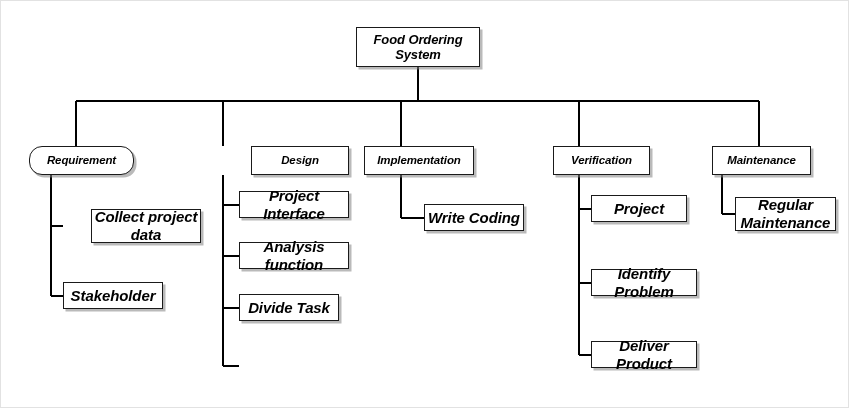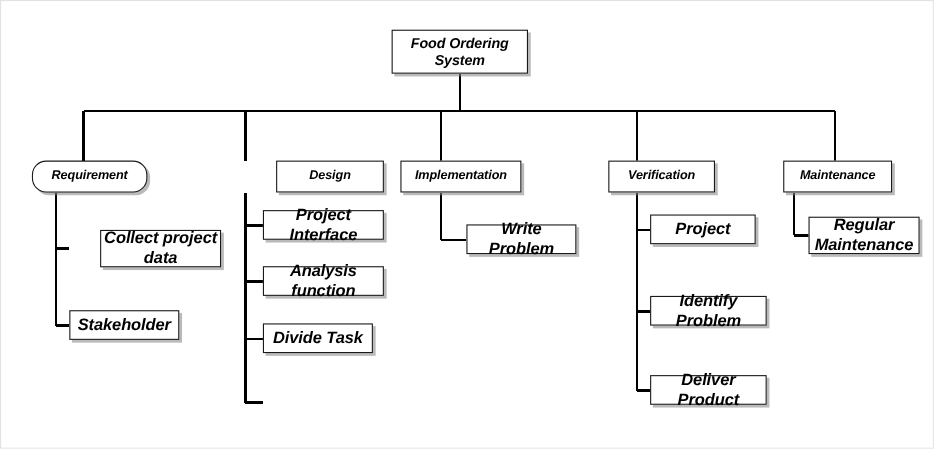--- a/index.html
+++ b/index.html
@@ -118,21 +118,21 @@
     <span>Analysis function</span>
   </div>
   <div class="node lvl2" style="left:238px; top:293px; width:100px; height:27px;">
     <span>Divide Task</span>
   </div>
 
   <div class="node lvl1" style="left:363px; top:145px; width:110px; height:29px;">
     <span>Implementation</span>
   </div>
   <div class="node lvl2" style="left:423px; top:203px; width:100px; height:27px;">
-    <span>Write Problem</span>
+    <span>Write Coding</span>
   </div>
 
   <div class="node lvl1" style="left:552px; top:145px; width:97px; height:29px;">
     <span>Verification</span>
   </div>
   <div class="node lvl2" style="left:590px; top:194px; width:96px; height:27px;">
     <span>Project</span>
   </div>
   <div class="node lvl2" style="left:590px; top:268px; width:106px; height:27px;">
     <span>Identify Problem</span>

